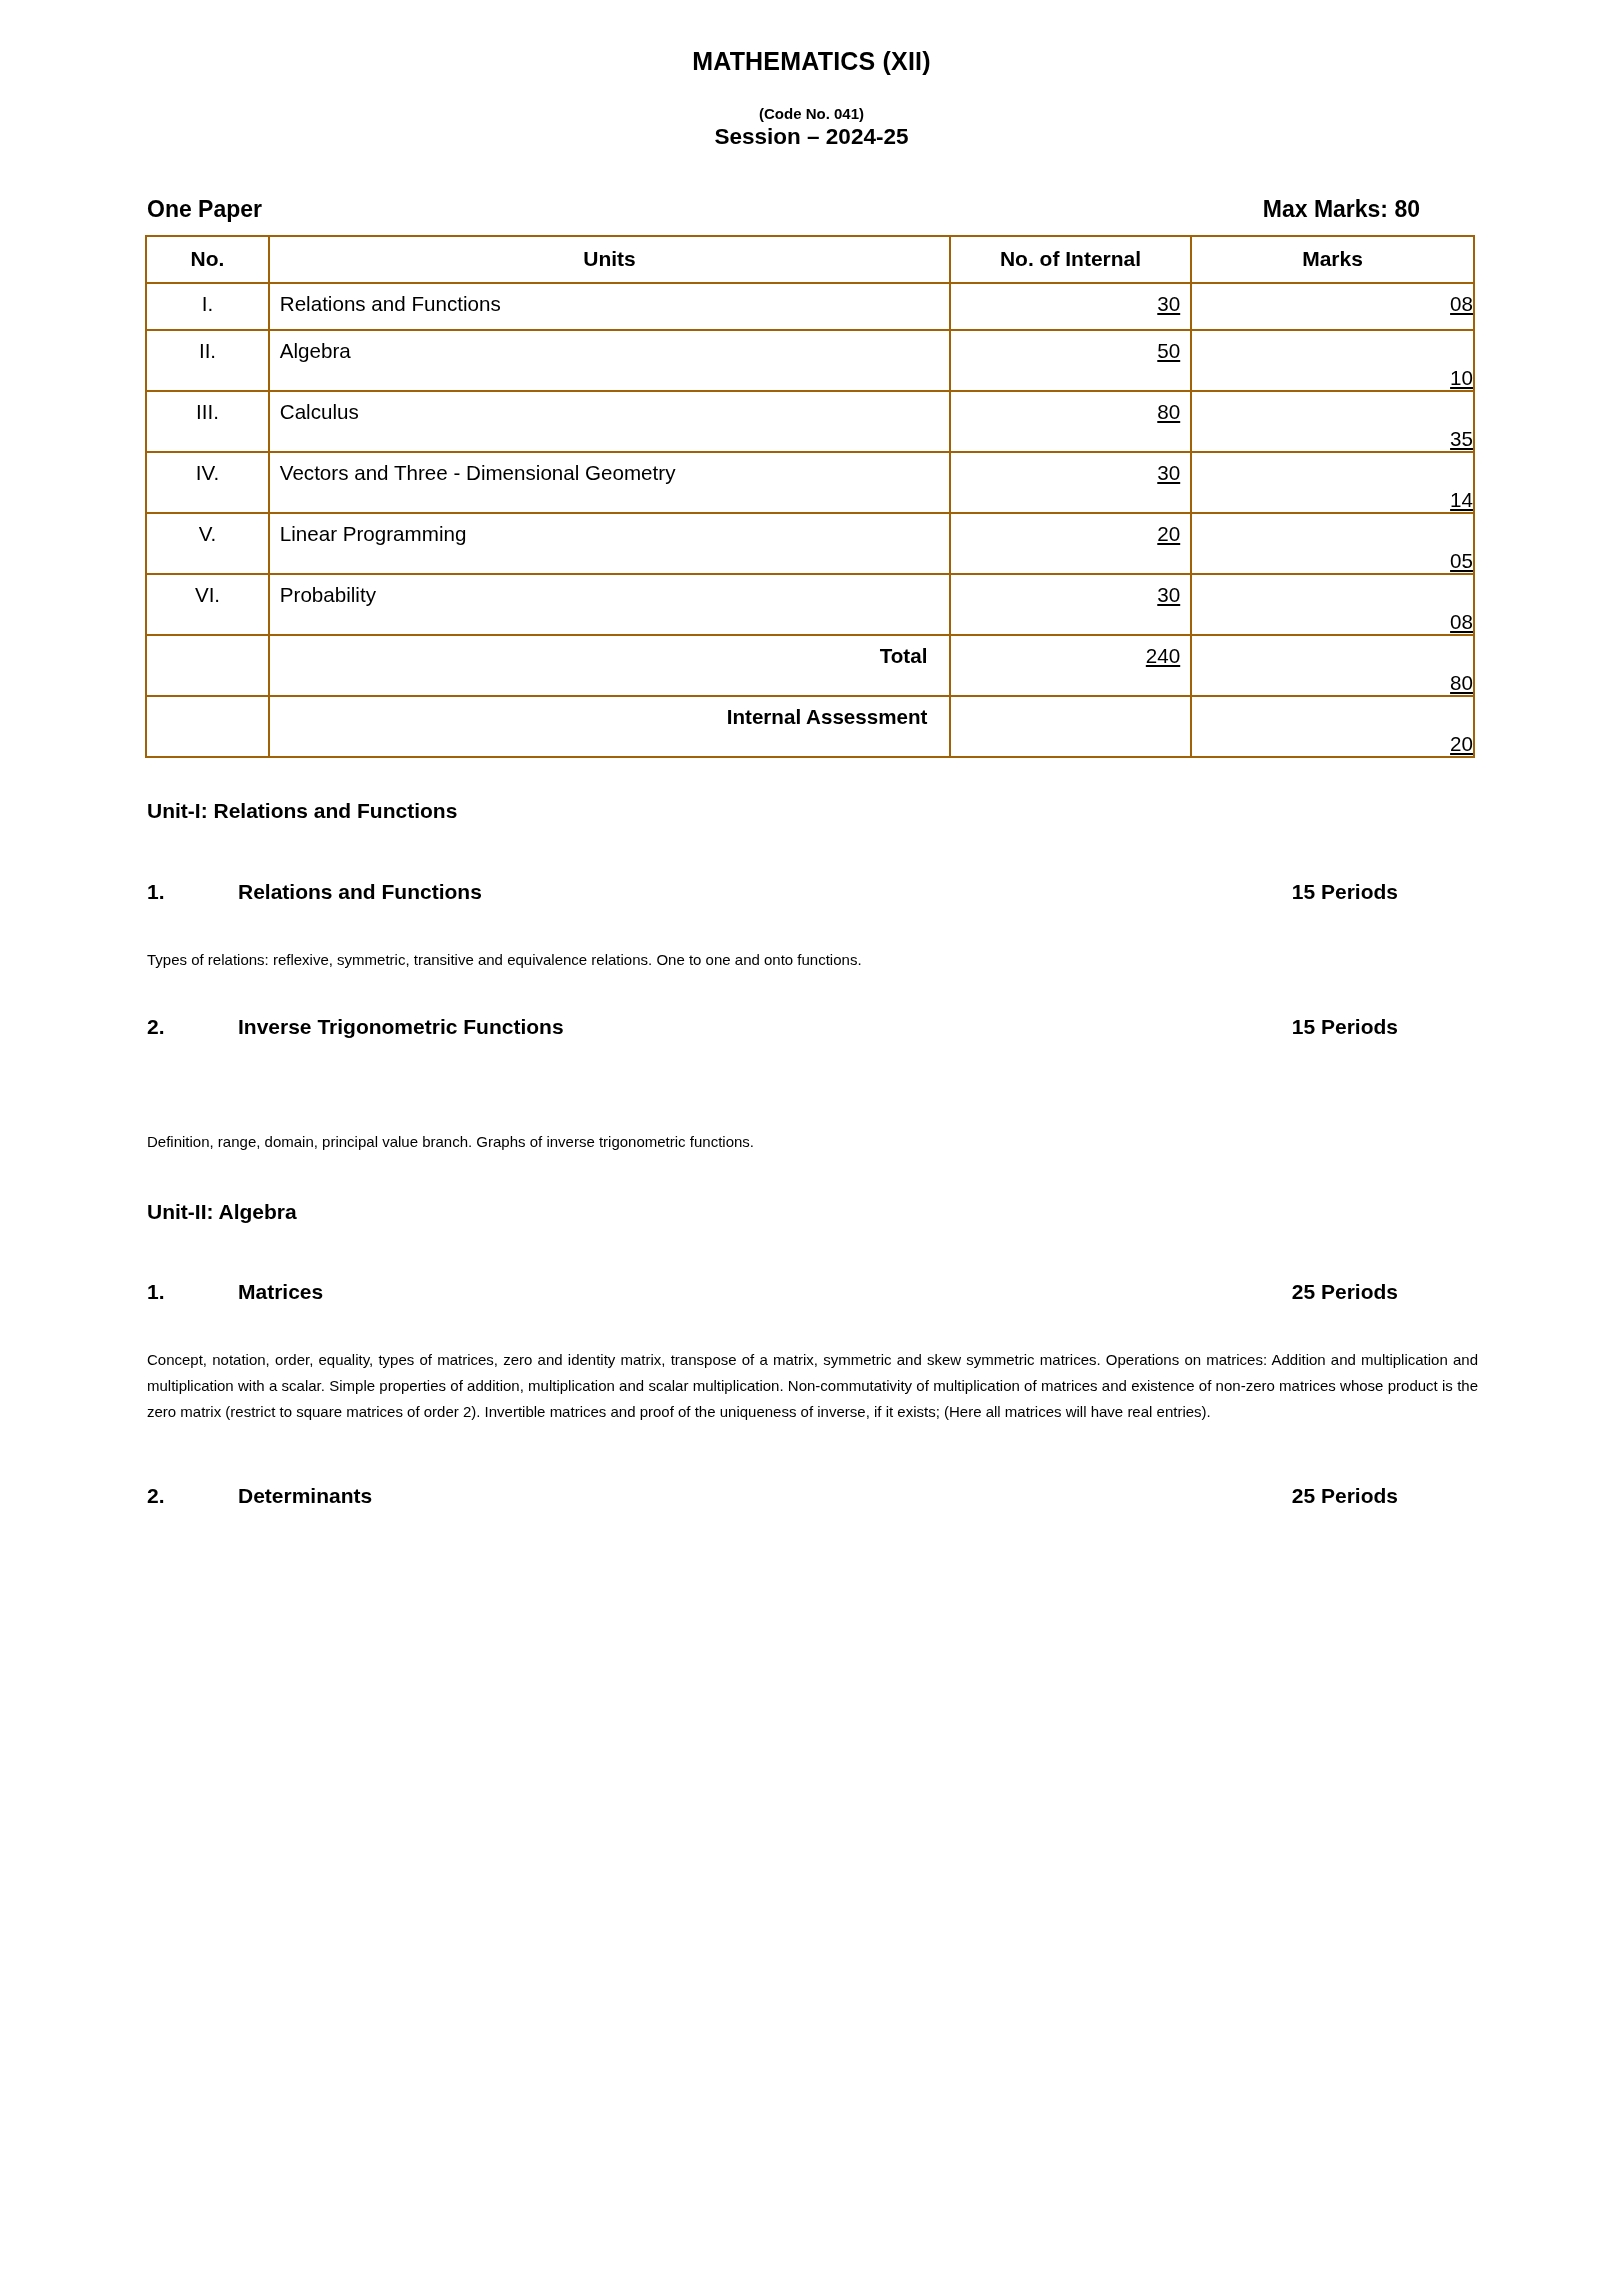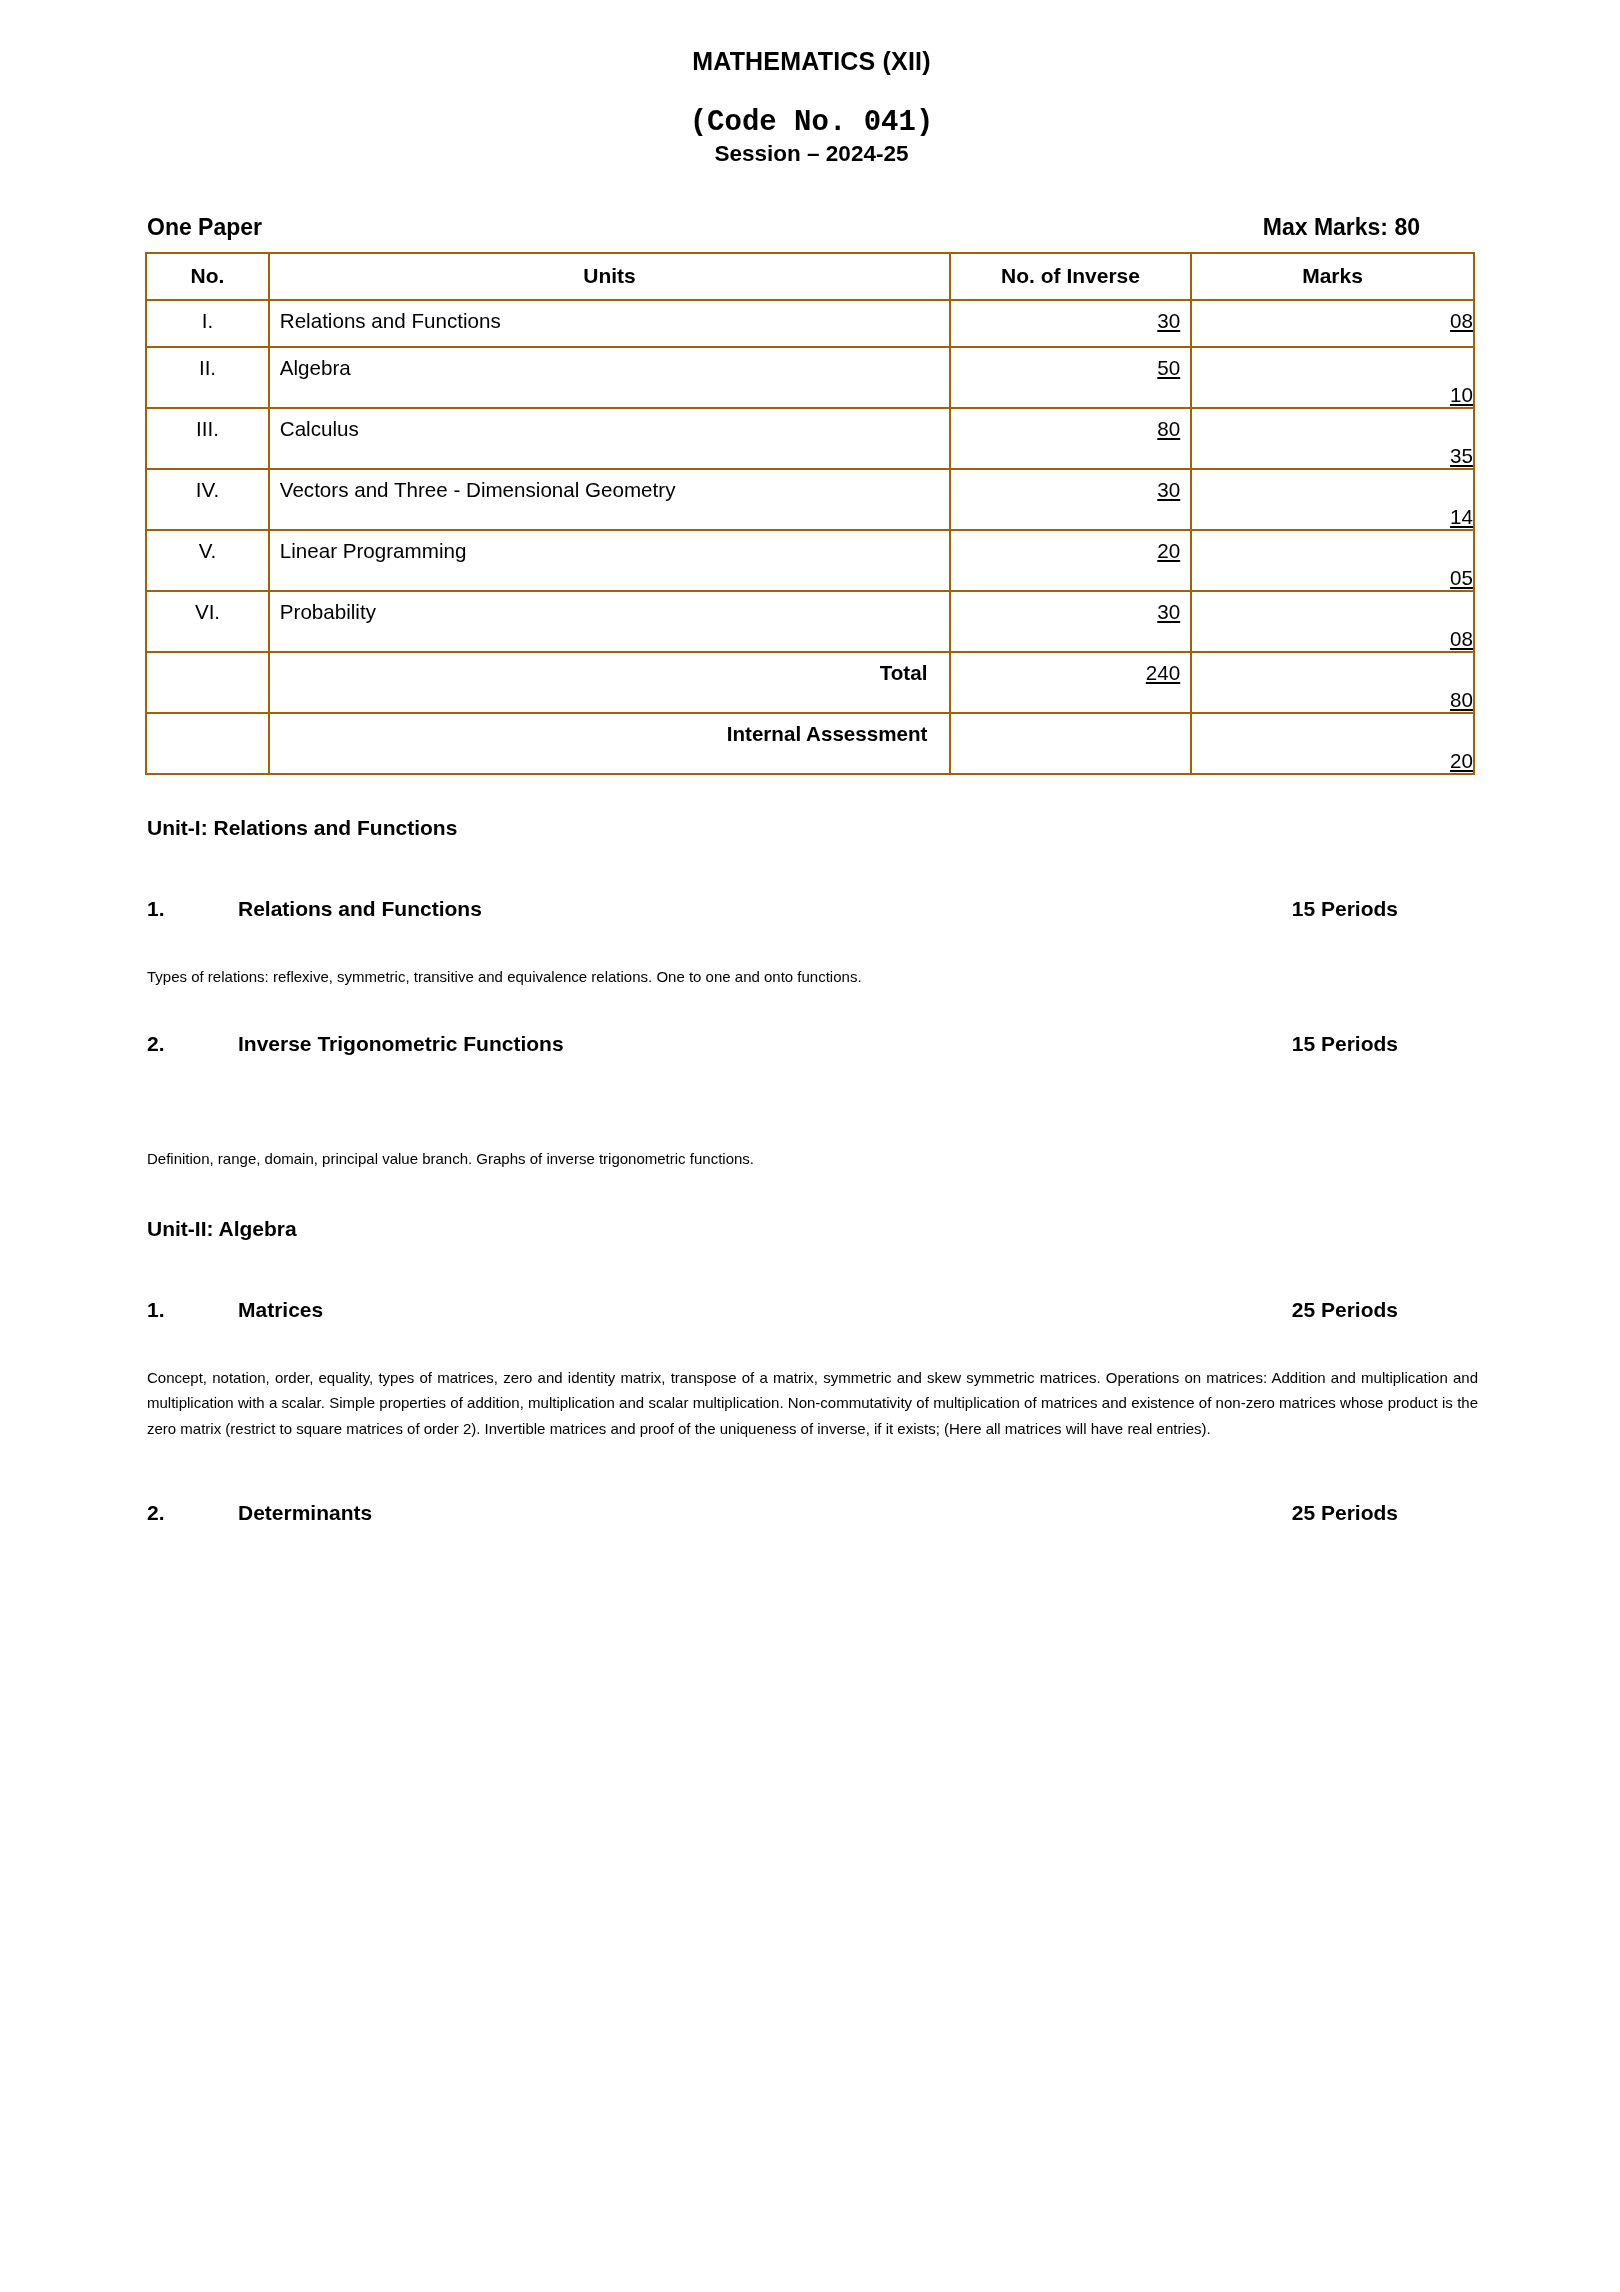--- a/index.html
+++ b/index.html
@@ -34,25 +34,24 @@
     text-align: center;
     padding-top: 47px;
   }
   .doc-title {
     font-size: 25px;
     font-weight: bold;
     letter-spacing: 0.2px;
     line-height: 1.15;
   }
   .code-line {
-    font-size: 29px;
+    font-size: 15px;
     font-weight: bold;
     margin-top: 29px;
     line-height: 1.22;
-    font-family: Liberation Mono, monospace;
   }
   .session-line {
     font-size: 22.5px;
     font-weight: bold;
     line-height: 1.22;
   }
 
   
   .paper-row {
     display: flex;
@@ -175,21 +174,21 @@
       <colgroup>
         <col class="c-no">
           <col class="c-units">
           <col class="c-periods">
           <col class="c-marks">
       </colgroup>
       <thead>
         <tr>
           <th>No.</th>
           <th>Units</th>
-          <th>No. of Inverse</th>
+          <th>No. of Internal</th>
           <th>Marks</th>
         </tr>
       </thead>
       <tbody>
         <tr>
           <td class="td-no">
               <div class="cell-pad">I.</div>
             </td>
           <td class="td-unit">
               <div class="cell-pad">Relations and Functions</div>

